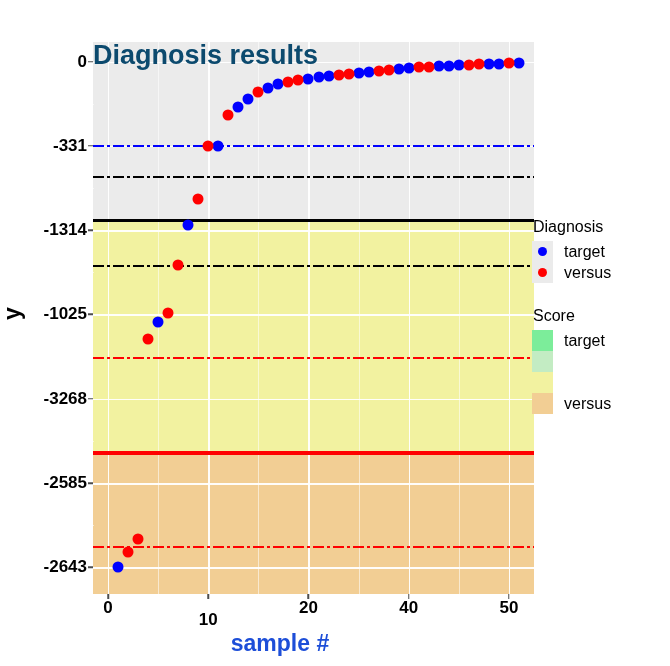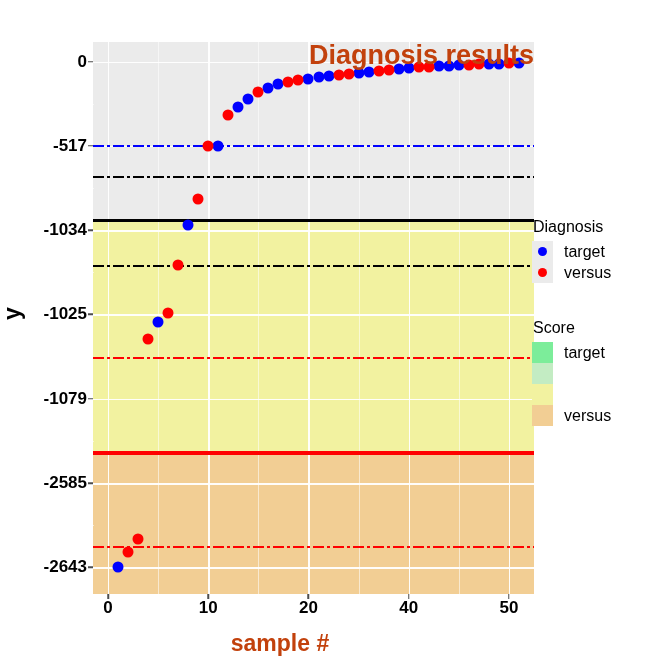--- a/index.html
+++ b/index.html
@@ -17,21 +17,21 @@
     position:absolute;
     left:6px;top:300px;
     font-size:23px;font-weight:bold;color:#000;
     transform:rotate(-90deg);
     transform-origin:center center;
   }
   .xlab{
     position:absolute;
     left:0;top:630px;width:560px;
     text-align:center;
-    font-size:23px;font-weight:bold;color:#c2410c;
+    font-size:23px;font-weight:bold;color:#1d4ed8;
   }
 
   
   .ytick{
     position:absolute;
     right:583px;            
     text-align:right;
     font-size:17px;font-weight:bold;color:#000;
     white-space:nowrap;
     transform:translateY(-50%);
@@ -82,53 +82,53 @@
   
   .pt{position:absolute;width:11px;height:11px;border-radius:50%;
       transform:translate(-50%,-50%);}
   .pt.target{background:#0000ff;}
   .pt.versus{background:#ff0000;}
 
   
   #title{
     position:absolute;
     left:93px;top:40px;width:441px;
-    text-align:right;
-    font-size:27px;font-weight:bold;color:#c2410c;
+    text-align:left;
+    font-size:27px;font-weight:bold;color:#0c4a6e;
     line-height:30px;
     pointer-events:none;
   }
 
   
   #legend{position:absolute;left:532px;top:218px;width:110px;}
   .lg-title{font-size:16px;color:#000;margin:0 0 5px 1px;}
   .lg-row{display:flex;align-items:center;height:21px;}
   .lg-key{width:21px;height:21px;background:#ebebeb;display:flex;align-items:center;justify-content:center;flex:0 0 21px;}
   .lg-dot{width:9px;height:9px;border-radius:50%;}
   .lg-swatch{width:21px;height:21px;flex:0 0 21px;}
   .lg-text{font-size:16px;color:#000;margin-left:11px;white-space:nowrap;}
-  #legend .block2{margin-top:36px;}
+  #legend .block2{margin-top:24px;}
 </style>
 </head>
 <body>
 
 <div id="root">
 
   <div class="ylab">y</div>
 
   <div id="yticks">
       <div class="ytick" style="top: 61.5687px;">0</div>
       <div class="ytickmark" style="top: 61.5687px;"></div>
-      <div class="ytick" style="top: 145.877px;">-517</div>
+      <div class="ytick" style="top: 145.877px;">-331</div>
       <div class="ytickmark" style="top: 145.877px;"></div>
-      <div class="ytick" style="top: 230.186px;">-1034</div>
+      <div class="ytick" style="top: 230.186px;">-1314</div>
       <div class="ytickmark" style="top: 230.186px;"></div>
       <div class="ytick" style="top: 314.494px;">-1025</div>
       <div class="ytickmark" style="top: 314.494px;"></div>
-      <div class="ytick" style="top: 398.802px;">-1079</div>
+      <div class="ytick" style="top: 398.802px;">-3268</div>
       <div class="ytickmark" style="top: 398.802px;"></div>
       <div class="ytick" style="top: 483.111px;">-2585</div>
       <div class="ytickmark" style="top: 483.111px;"></div>
       <div class="ytick" style="top: 567.419px;">-2643</div>
       <div class="ytickmark" style="top: 567.419px;"></div>
     </div>
 
   <div id="panel">
       <div class="band" style="top: 0px; height: 178.564px; background: rgb(235, 235, 235);"></div>
       <div class="band" style="top: 178.564px; height: 232.378px; background: rgb(242, 242, 160);"></div>
@@ -203,21 +203,21 @@
       <div class="pt versus" style="left: 375.852px; top: 22.6671px; background: rgb(255, 0, 0);"></div>
       <div class="pt versus" style="left: 385.875px; top: 22.3409px; background: rgb(255, 0, 0);"></div>
       <div class="pt versus" style="left: 415.943px; top: 21.1994px; background: rgb(255, 0, 0);"></div>
     </div>
 
   <div id="title">Diagnosis results</div>
 
   <div id="xticks">
       <div class="xtick" style="left: 108.034px;">0</div>
       <div class="xtickmark" style="left: 108.034px;"></div>
-      <div class="xtick" style="left: 208.261px;">10</div>
+      <div class="xtick" style="left: 208.261px; margin-top: 12px;">10</div>
       <div class="xtickmark" style="left: 208.261px;"></div>
       <div class="xtick" style="left: 308.489px; text-align: center;">20</div>
       <div class="xtickmark" style="left: 308.489px;"></div>
       <div class="xtick" style="left: 408.716px;">40</div>
       <div class="xtickmark" style="left: 408.716px;"></div>
       <div class="xtick" style="left: 508.943px;">50</div>
       <div class="xtickmark" style="left: 508.943px;"></div>
     </div>
 
   <div class="xlab">sample #</div>

